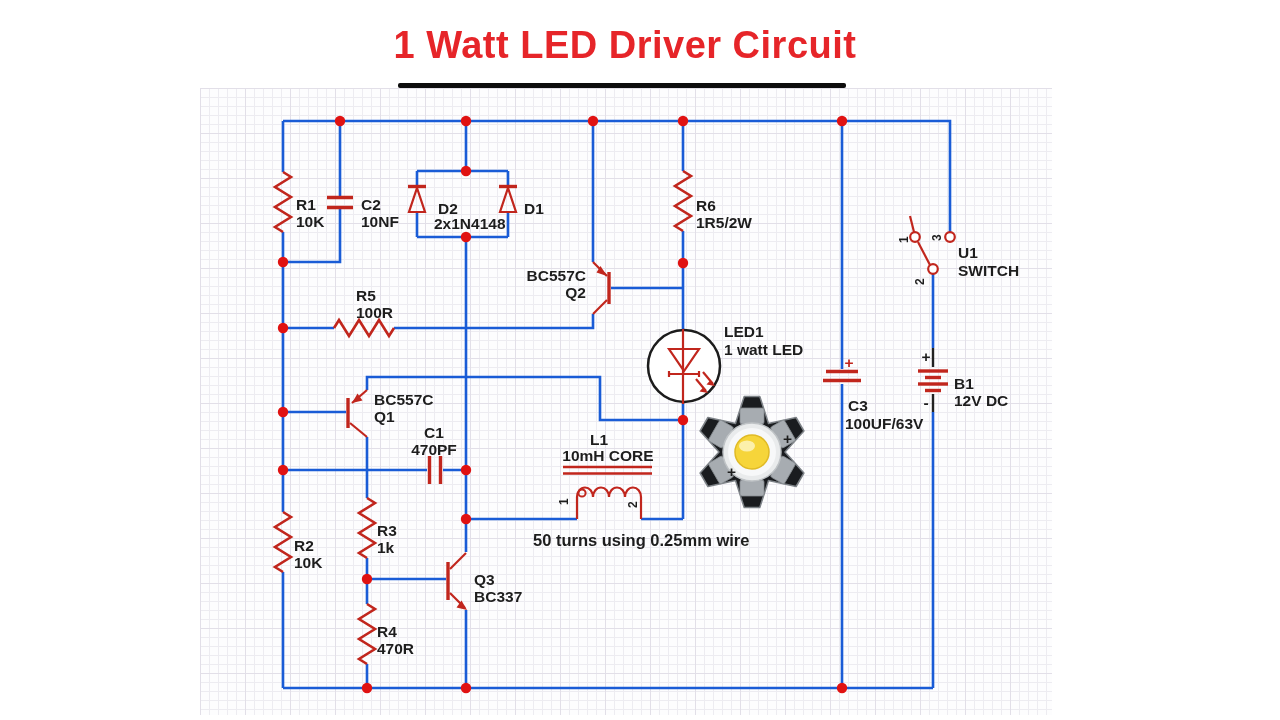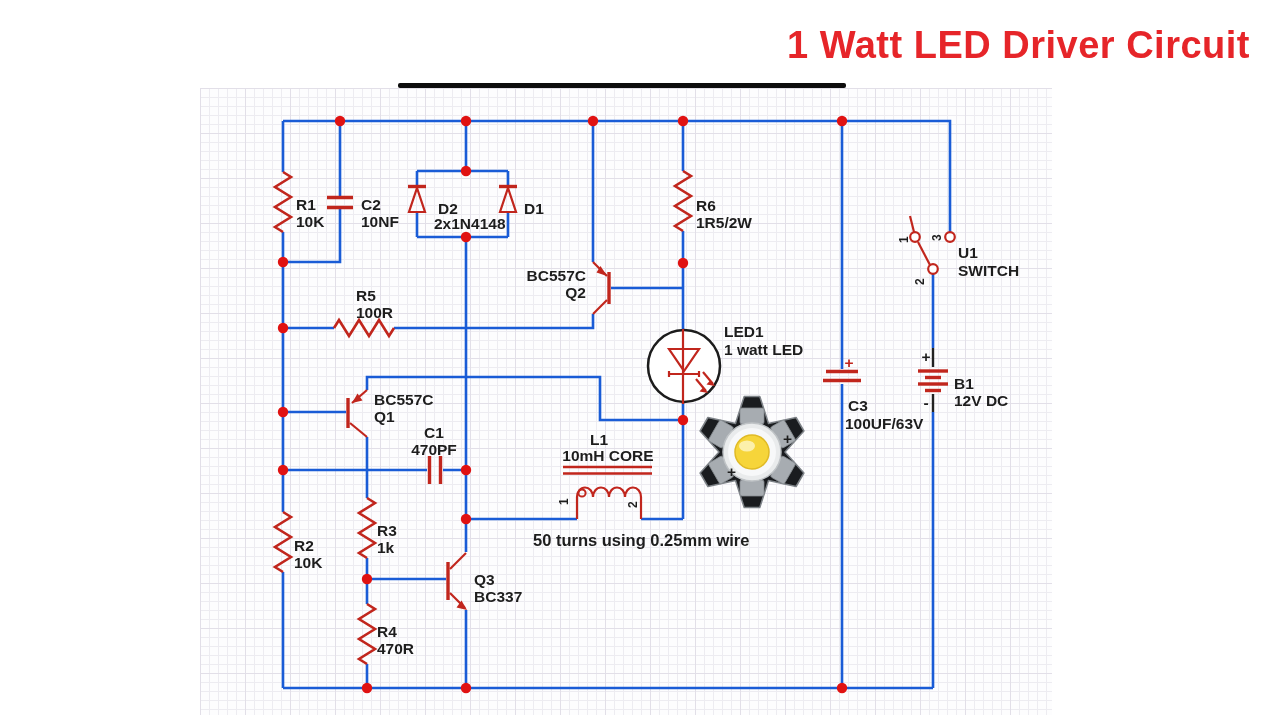--- a/index.html
+++ b/index.html
@@ -4,21 +4,21 @@
 <style>
   html,body{margin:0;padding:0;background:#ffffff;}
   .stage{position:relative;width:1280px;height:720px;background:#ffffff;overflow:hidden;
          font-family:"Liberation Sans",sans-serif;}
   .grid{position:absolute;left:200px;top:88px;width:852px;height:627px;background-color:#fdfdfe;
     background-image:
       repeating-linear-gradient(to right,#e2dfe8 0 1px,transparent 1px 45px),
       repeating-linear-gradient(to bottom,#e2dfe8 0 1px,transparent 1px 45px),
       repeating-linear-gradient(to right,#edecf1 0 1px,transparent 1px 9px),
       repeating-linear-gradient(to bottom,#edecf1 0 1px,transparent 1px 9px);}
-  .title{position:absolute;left:0;top:24px;width:1250px;text-align:right;
+  .title{position:absolute;left:0;top:24px;width:1250px;text-align:center;
          font-size:38px;font-weight:800;color:#e62529;letter-spacing:.5px;}
   .underline{position:absolute;left:398px;top:83px;width:448px;height:5px;background:#0d0d0d;border-radius:2px;}
   svg.schem{position:absolute;left:0;top:0;}
   .wire{stroke:#1a5cd6;stroke-width:2.6;fill:none;}
   .bwire{stroke:#222;stroke-width:2.4;fill:none;}
   .comp{stroke:#c1261d;stroke-width:2.6;fill:none;}
   .compthin{stroke:#c1261d;stroke-width:2.2;fill:none;}
   .bar{stroke:#c1261d;stroke-width:3.4;fill:none;}
   .rfill{fill:#c1261d;stroke:none;}
   .dot{fill:#e01212;stroke:none;}

